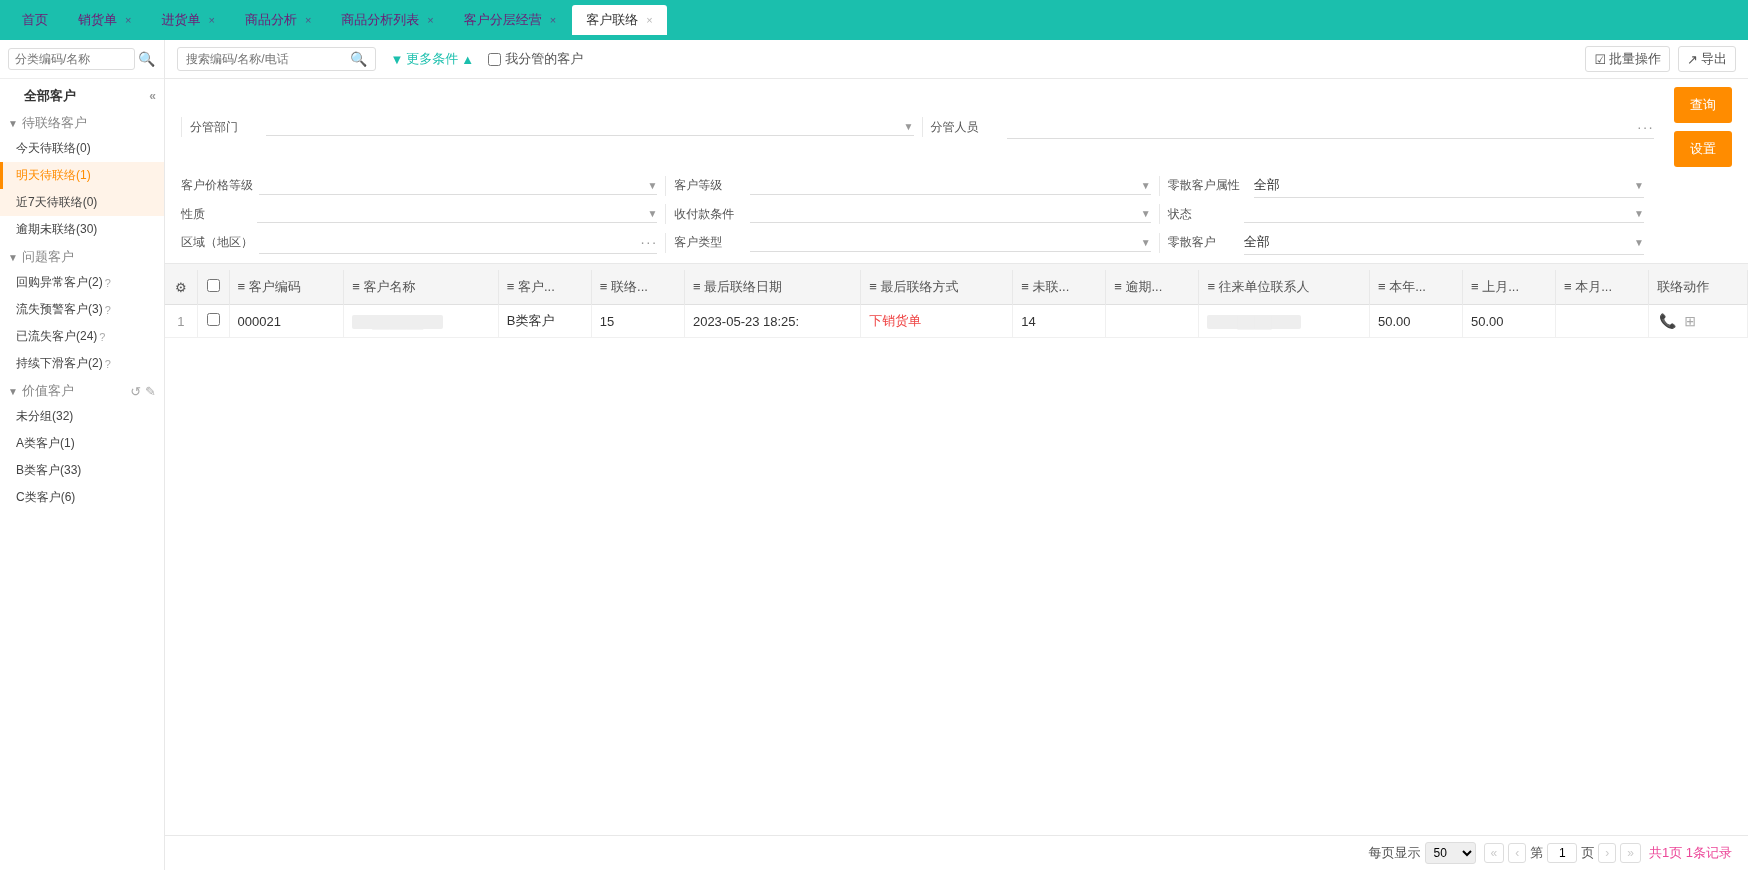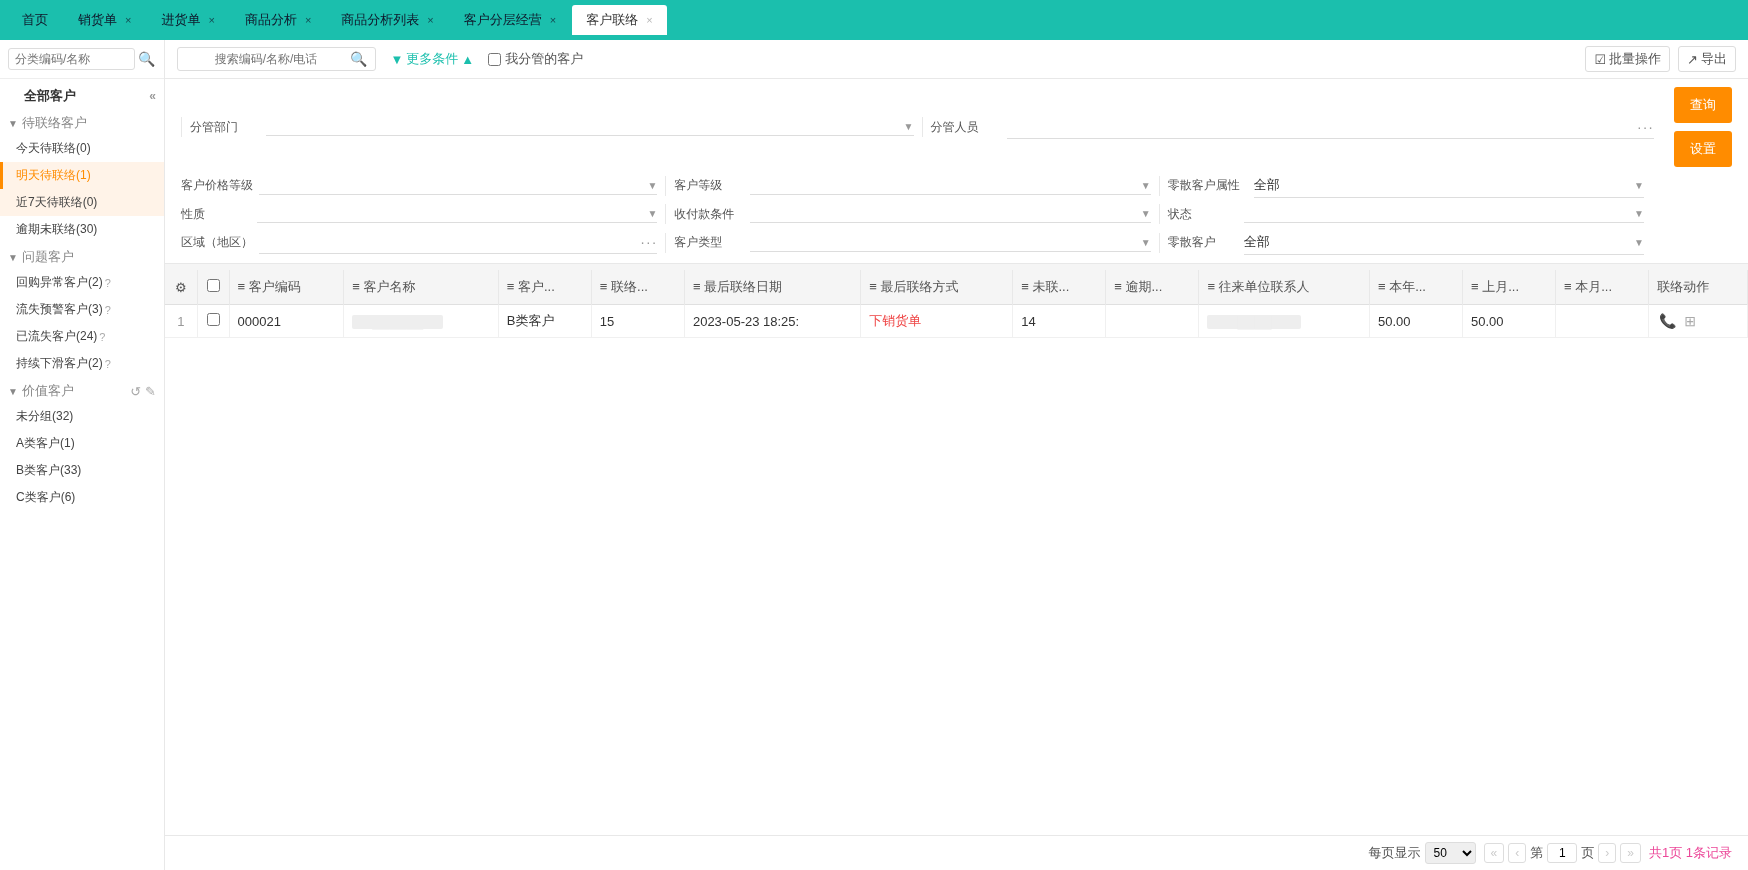--- a/index.html
+++ b/index.html
@@ -8,21 +8,21 @@
     
     .top-nav {
       display: flex;
       align-items: center;
       background: #1bbfad;
       height: 40px;
       padding: 0 8px;
       gap: 2px;
     }
     .nav-item {
-      color: #0f172a;
+      color: #701a75;
       padding: 6px 14px;
       cursor: pointer;
       border-radius: 3px 3px 0 0;
       white-space: nowrap;
       font-size: 13px;
       display: flex; align-items: center; gap: 4px;
     }
     .nav-item.active { background: #fff; color: #333; }
     .nav-item .close-x { font-size: 11px; color: inherit; margin-left: 4px; opacity: 0.7; }
     .nav-item.active .close-x { color: #999; }
@@ -110,21 +110,21 @@
       gap: 8px;
     }
     .toolbar-search {
       display: flex; align-items: center; gap: 4px;
       border: 1px solid #ddd;
       border-radius: 3px;
       padding: 3px 8px;
       background: #fff;
     }
     .toolbar-search input {
-      border: none; outline: none; font-size: 12px; color: #999; width: 160px; text-align: center;
+      border: none; outline: none; font-size: 12px; color: #999; width: 160px;
     }
     .toolbar-search .search-icon { color: #999; font-size: 14px; cursor: pointer; }
     .more-filter {
       display: flex; align-items: center; gap: 3px;
       color: #1bbfad;
       cursor: pointer;
       font-size: 12px;
       padding: 3px 6px;
       border-radius: 3px;
     }

